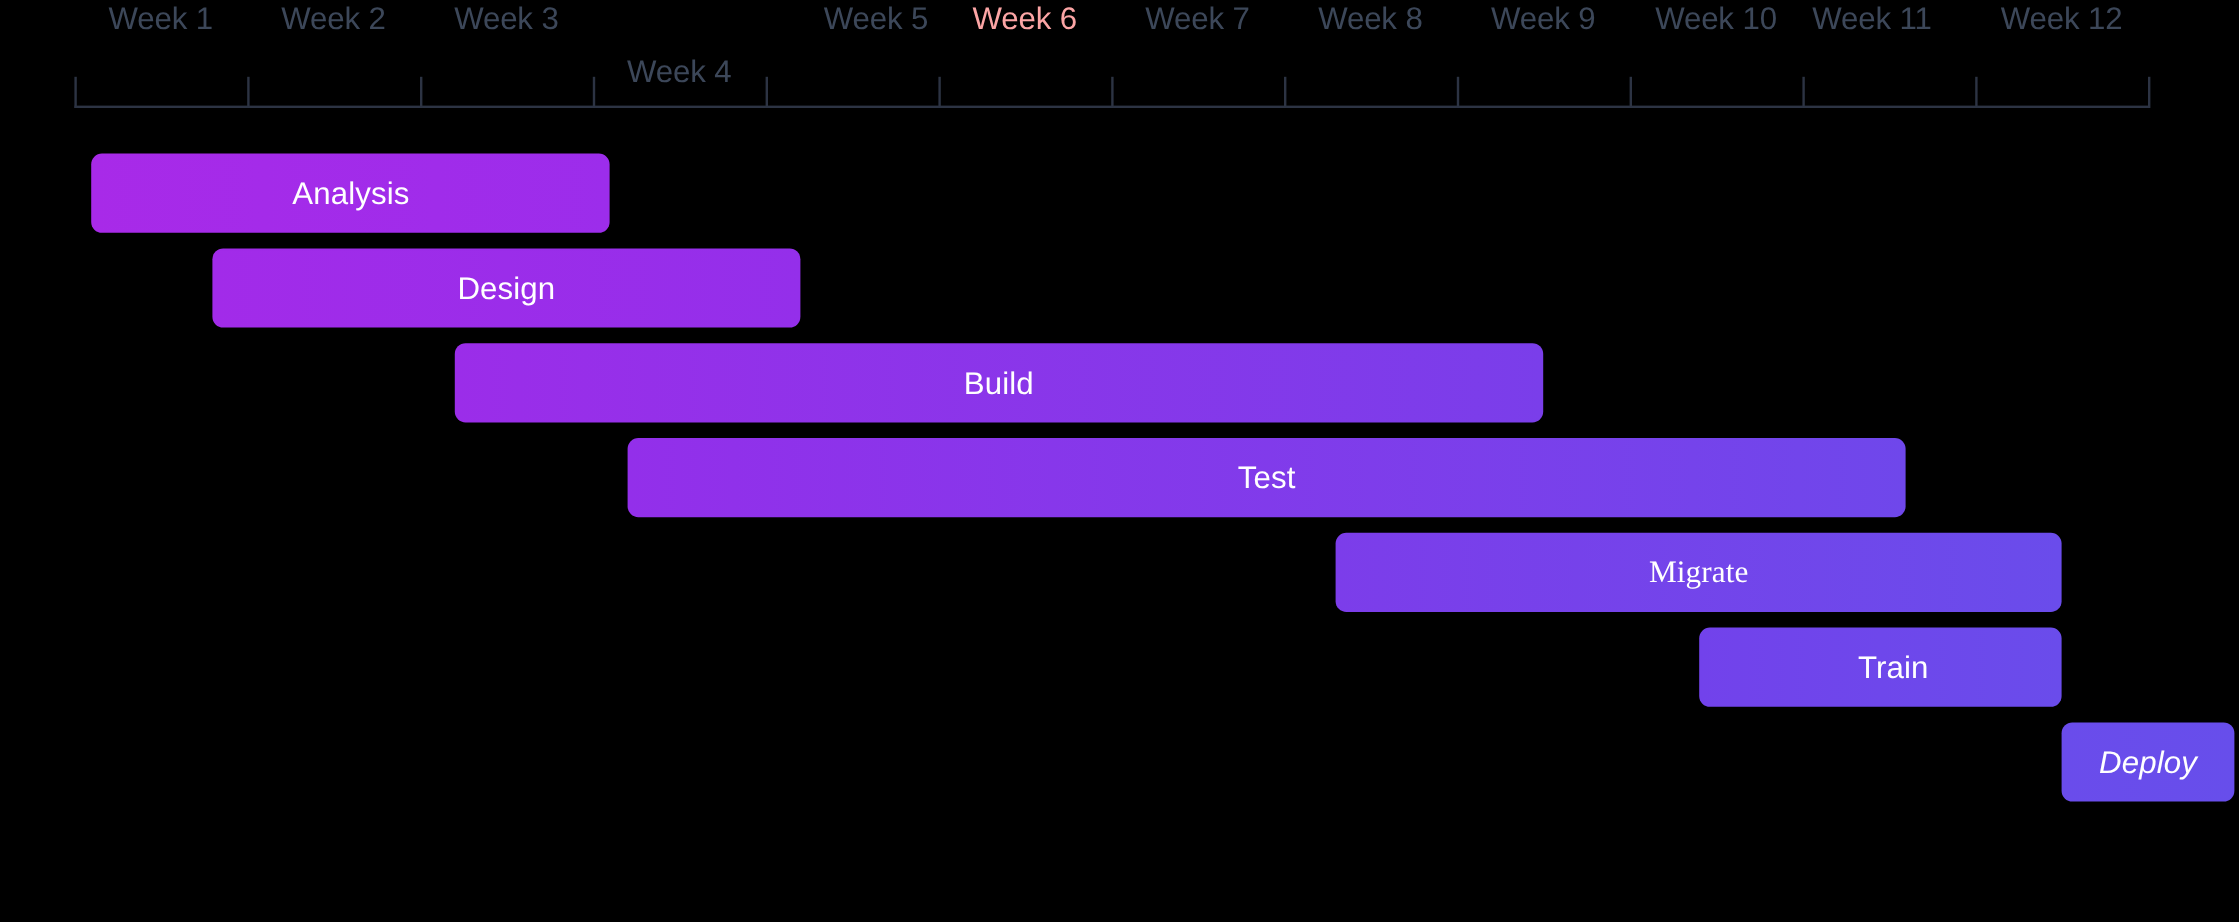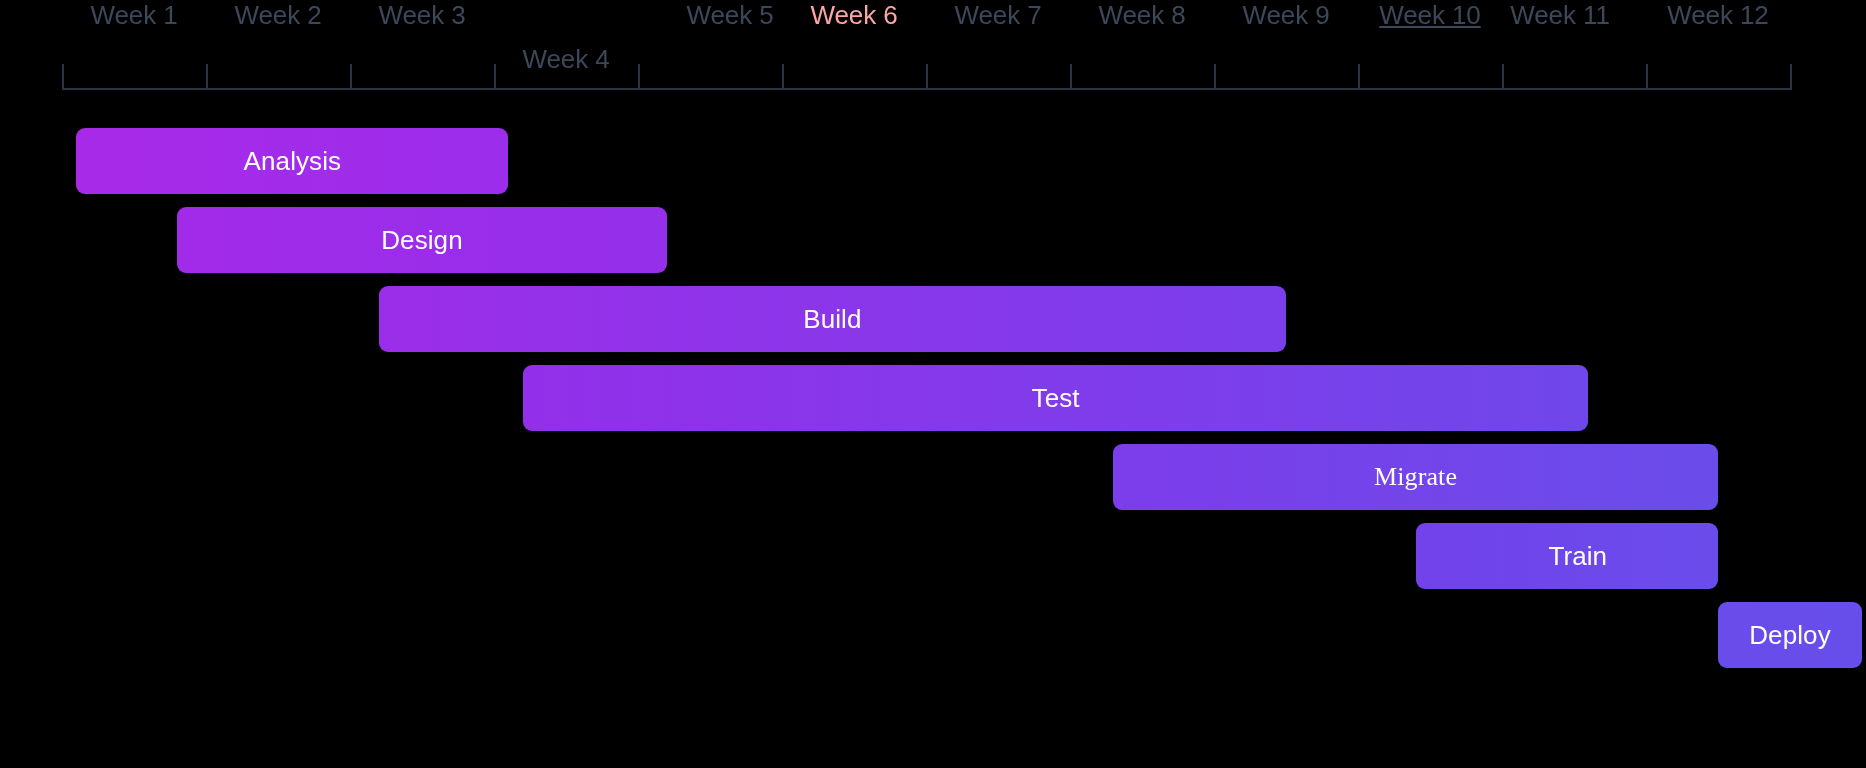--- a/index.html
+++ b/index.html
@@ -110,21 +110,21 @@
     <div id="week-label-container">
         <div class="week-label" style="left: -10px; width: 288px; color: rgb(60, 71, 89);">Week 1</div>
         <div class="week-label" style="left: 134px; width: 288px; color: rgb(60, 71, 89);">Week 2</div>
         <div class="week-label" style="left: 278px; width: 288px; color: rgb(60, 71, 89);">Week 3</div>
         <div class="week-label" style="left: 422px; width: 288px; color: rgb(60, 71, 89); margin-top: 44px;">Week 4</div>
         <div class="week-label" style="left: 586px; width: 288px; color: rgb(60, 71, 89);">Week 5</div>
         <div class="week-label" style="left: 710px; width: 288px; color: #fca5a5;">Week 6</div>
         <div class="week-label" style="left: 854px; width: 288px; color: rgb(60, 71, 89);">Week 7</div>
         <div class="week-label" style="left: 998px; width: 288px; color: rgb(60, 71, 89);">Week 8</div>
         <div class="week-label" style="left: 1142px; width: 288px; color: rgb(60, 71, 89);">Week 9</div>
-        <div class="week-label" style="left: 1286px; width: 288px; color: rgb(60, 71, 89); text-decoration: underline;">Week 10</div>
+        <div class="week-label" style="left: 1286px; width: 288px; color: rgb(60, 71, 89);">Week 10</div>
         <div class="week-label" style="left: 1416px; width: 288px; color: rgb(60, 71, 89);">Week 11</div>
         <div class="week-label" style="left: 1574px; width: 288px; color: rgb(60, 71, 89);">Week 12</div>
       </div>
   </div>
 
   <div class="bars-layer" id="bars-layer">
       <div class="gantt-bar" style="left: 177.2px; width: 489.6px; top: 207px; height: 66px; background: linear-gradient(90deg, rgb(162, 43, 233) 0%, rgb(148, 47, 234) 100%);">
         <span class="gantt-bar-label">Design</span>
       </div>
       <div class="gantt-bar" style="left: 76.4px; width: 432px; top: 128px; height: 66px; background: linear-gradient(90deg, rgb(168, 42, 232) 0%, rgb(156, 45, 235) 100%);">
@@ -135,18 +135,18 @@
       </div>
       <div class="gantt-bar" style="left: 522.8px; width: 1065.6px; top: 365px; height: 66px; background: linear-gradient(90deg, rgb(147, 47, 234) 0%, rgb(111, 71, 235) 100%);">
         <span class="gantt-bar-label">Test</span>
       </div>
       <div class="gantt-bar" style="left: 1113.2px; width: 604.8px; top: 444px; height: 66px; background: linear-gradient(90deg, rgb(124, 61, 234) 0%, rgb(106, 76, 235) 100%); font-family: Liberation Serif, serif;">
         <span class="gantt-bar-label">Migrate</span>
       </div>
       <div class="gantt-bar" style="left: 1415.6px; width: 302.4px; top: 523px; height: 66px; background: linear-gradient(90deg, rgb(114, 66, 235) 0%, rgb(106, 76, 235) 100%); padding-left: 22px;">
         <span class="gantt-bar-label">Train</span>
       </div>
-      <div class="gantt-bar" style="left: 1718px; width: 144px; top: 602px; height: 66px; background: linear-gradient(90deg, rgb(106, 76, 235) 0%, rgb(103, 78, 235) 100%);">
+      <div class="gantt-bar" style="left: 1718px; width: 144px; top: 602px; height: 66px; background: linear-gradient(90deg, rgb(106, 76, 235) 0%, rgb(103, 78, 235) 100%); font-style: italic;">
         <span class="gantt-bar-label">Deploy</span>
       </div>
     </div>
 
 </div>
 
 </body></html>

